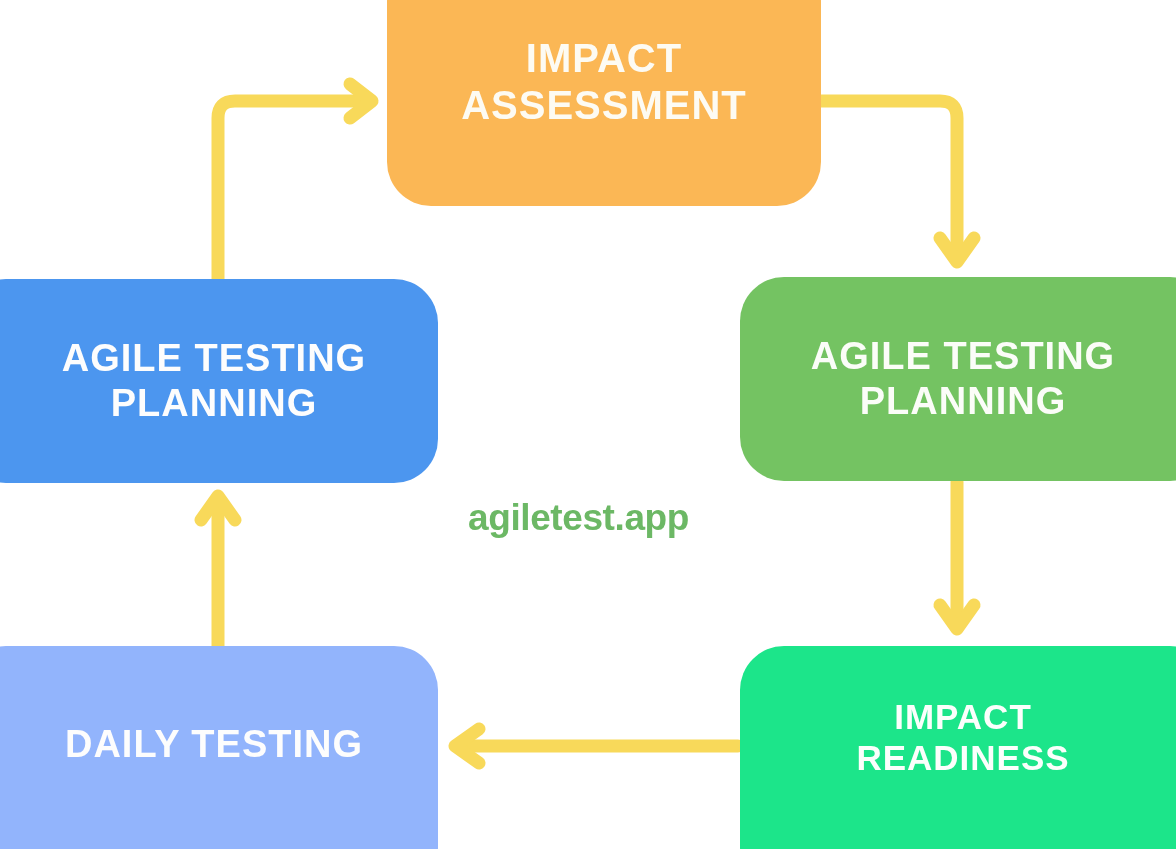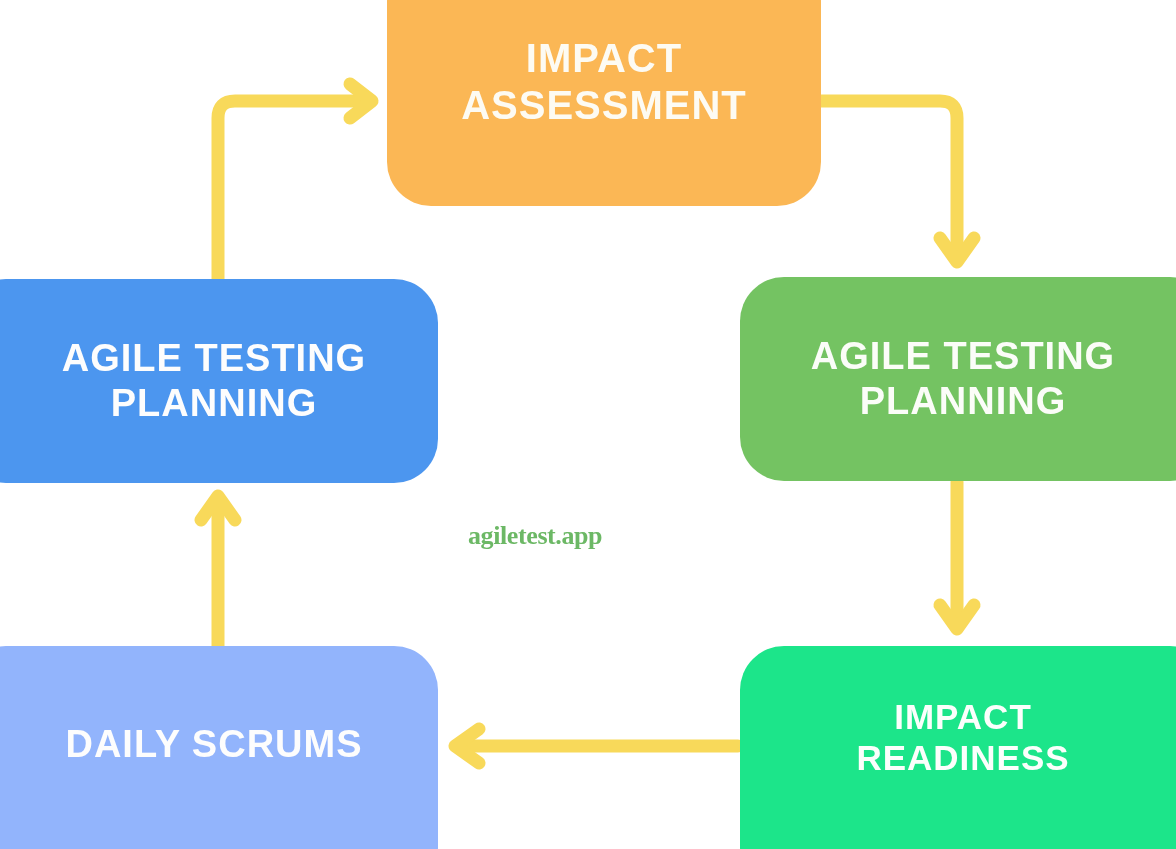--- a/index.html
+++ b/index.html
@@ -80,26 +80,25 @@
     padding-left: 46px;
     align-items: flex-start;
     padding-top: 76px;
   }
   .node-label { display: block; white-space: pre-line; }
 
   
   #watermark {
     position: absolute;
     left: 468px;
-    top: 521px;
-    font-size: 26px;
+    top: 497px;
+    font-size: 37px;
     font-weight: bold;
     letter-spacing: -0.4px;
     user-select: none;
-    font-family: Liberation Serif, serif;
   }
 
   
   #arrow-layer {
     position: absolute;
     left: 0;
     top: 0;
     width: 1176px;
     height: 849px;
     pointer-events: none;
@@ -162,18 +161,18 @@
     <span class="node-label">AGILE TESTING
 PLANNING</span>
   </div>
 
   <div class="node" id="node-release-readiness" style="background:#1ce58a;color:#fbfffc;">
     <span class="node-label">IMPACT
 READINESS</span>
   </div>
 
   <div class="node" id="node-daily-scrums" style="background:#92b4fc;color:#fdfdfd;">
-    <span class="node-label">DAILY SCRUMS</span>
+    <span class="node-label">DAILY TESTING</span>
   </div>
 
   <div id="watermark" style="color:#6cb865;">agiletest.app</div>
 
 </div>
 
 </body></html>

